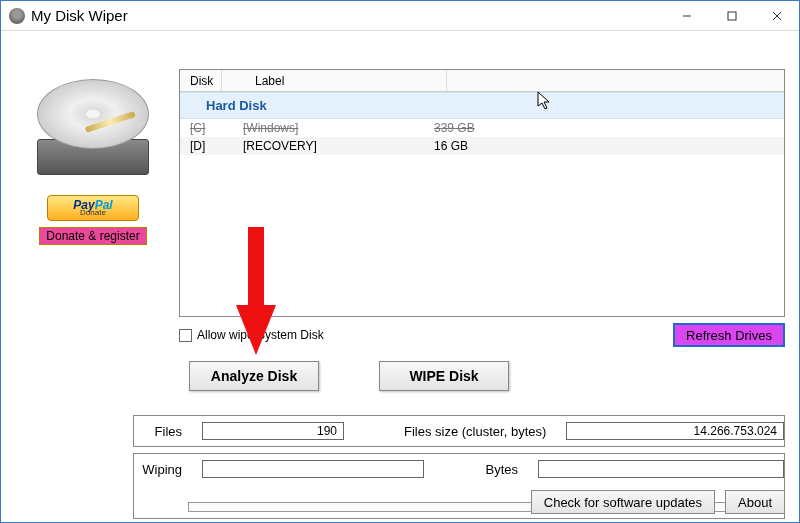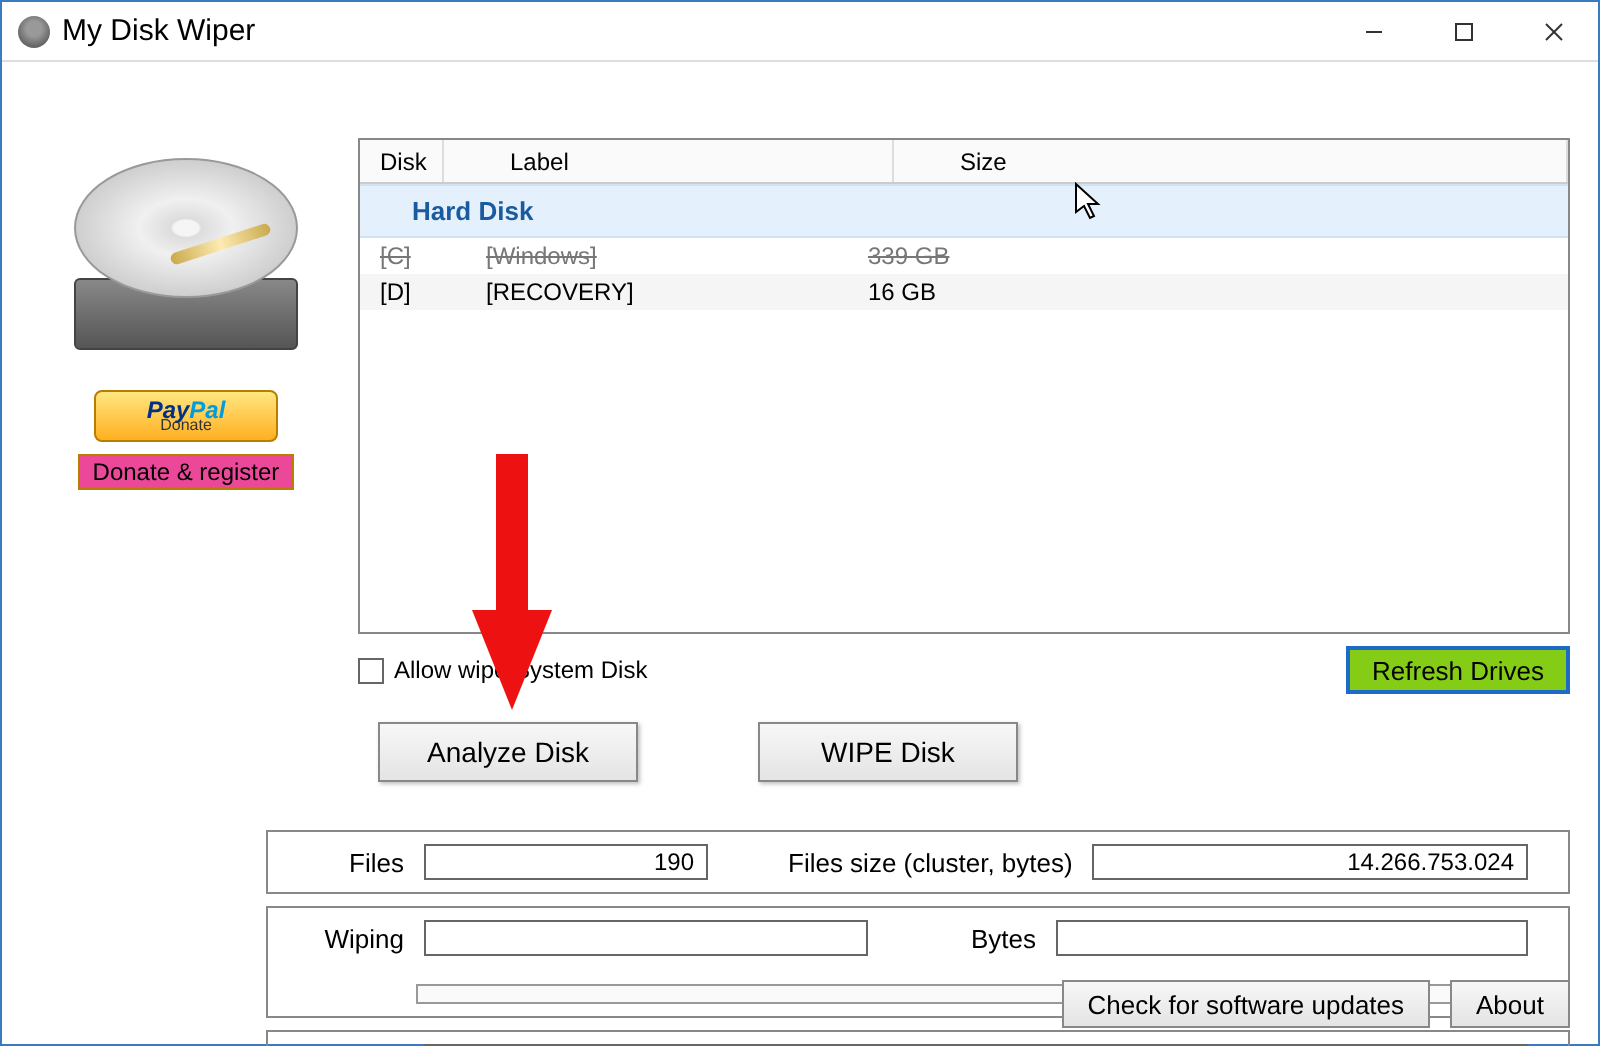--- a/index.html
+++ b/index.html
@@ -31,25 +31,25 @@
   .th.size { flex:1; }
   .group-row { background:#e4f0fb; border-top:1px solid #cfe3f5; border-bottom:1px solid #cfe3f5; color:#1a5a9e; padding:5px 26px; font-size:13px;font-weight:bold; }
   .data-row { display:flex; font-family: "Courier New", monospace; font-size:13px; padding:2px 0 2px 10px; }
   .data-row.seld { background:#f5f5f5; }
   .cell-d { width:42px; }
   .cell-l { width:202px;padding-left:11px; }
   .cell-s { width:80px; }
   .strike { text-decoration: line-through; color:#777; }
   .below-table { margin-top:6px; display:flex; align-items:center; }
   .chk { width:13px; height:13px; border:1px solid #666; margin-right:5px; background:#fff; }
-  .refresh-btn { margin-left:auto; min-width:112px; height:24px; font-size:13px; border:2px solid #1e6bc7; background:#84cc16; cursor:pointer; }
+  .refresh-btn { margin-left:auto; min-width:112px; height:24px; font-size:13px; border:2px solid #1e6bc7; background:#d946ef; cursor:pointer; }
   .act-row { margin-top:14px; display:flex; gap:60px; padding-left:10px; }
-  .big-btn { width:130px; height:30px; font-size:14px; border:1px solid #888; background:linear-gradient(#f7f7f7,#e4e4e4); cursor:pointer; box-shadow:1px 1px 2px rgba(0,0,0,.25); }
+  .big-btn { width:130px; height:30px; font-size:14px; border:1px solid #888; background:linear-gradient(#f7f7f7,#e4e4e4); cursor:pointer; box-shadow:1px 1px 2px rgba(0,0,0,.25);font-weight:bold; }
   .stats { position:absolute; left:132px; right:14px; top:384px; }
-  .stat-group { border:1px solid #888; padding:6px 20px; margin-bottom:6px; display:flex; align-items:center; gap:10px; }
+  .stat-group { border:1px solid #888; padding:6px 0; margin-bottom:6px; display:flex; align-items:center; gap:20px; }
   .stat-lbl { text-align:right; font-size:13px; }
   .stat-box { border:1px solid #666; height:18px; background:#fff; padding:0 6px; display:flex; align-items:center; }
   .stat-box.r { justify-content:flex-end; }
   .prog-bar { border:1px solid #999; height:10px; background:#fafafa; }
   .bottom-row { position:absolute; bottom:8px; right:14px; display:flex; gap:10px; }
   .sm-btn { height:24px; font-size:13px; padding:0 12px; border:1px solid #888; background:linear-gradient(#f7f7f7,#e4e4e4); cursor:pointer; }
   .cursor { position:absolute; width:16px; height:20px; }
   .red-arrow { position:absolute; }
 </style>
 </head>
@@ -95,21 +95,20 @@
         </div>
       </div>
       <div class="donate-reg">Donate &amp; register</div>
     </div>
 
     <div class="main-col">
       <div class="disk-table">
         <div class="th-row">
           <div class="th disk">Disk</div>
           <div class="th label">Label</div>
-          <div class="th size">Size</div>
         </div>
         <div class="group-row">Hard Disk</div>
         <div class="data-row">
           <span class="cell-d strike">[C]</span>
           <span class="cell-l strike">[Windows]</span>
           <span class="cell-s strike">339 GB</span>
         </div>
         <div class="data-row seld">
           <span class="cell-d">[D]</span>
           <span class="cell-l">[RECOVERY]</span>

